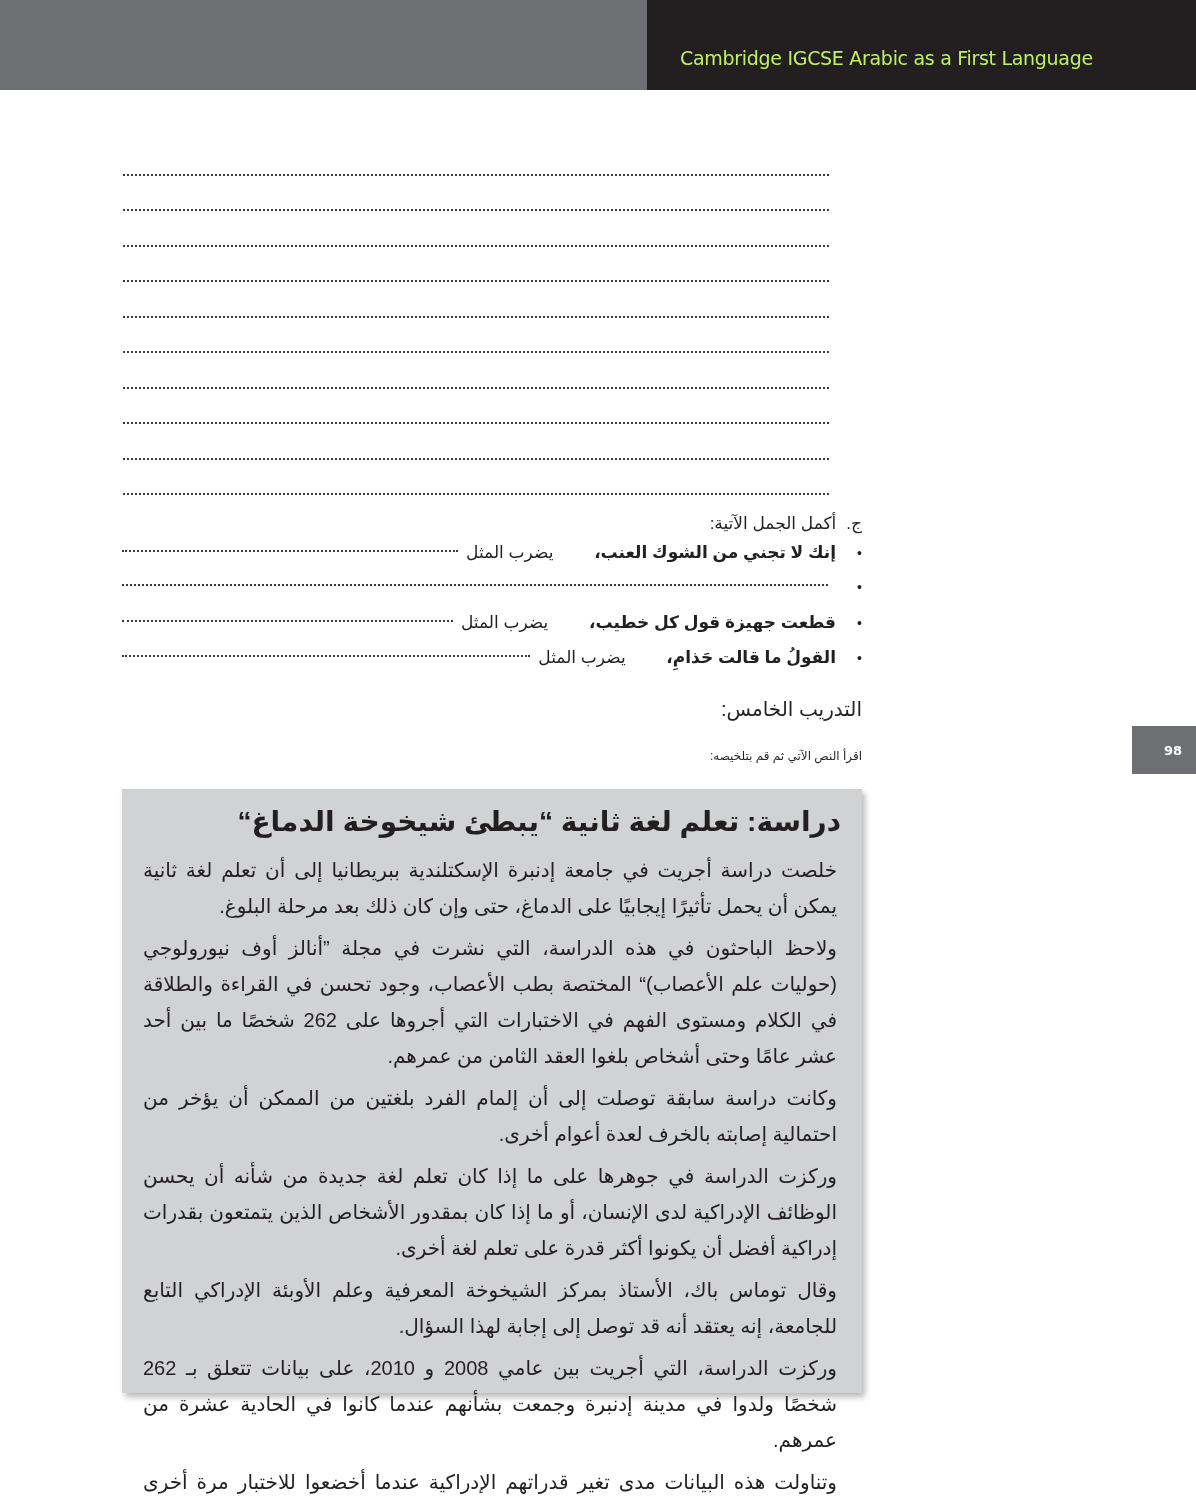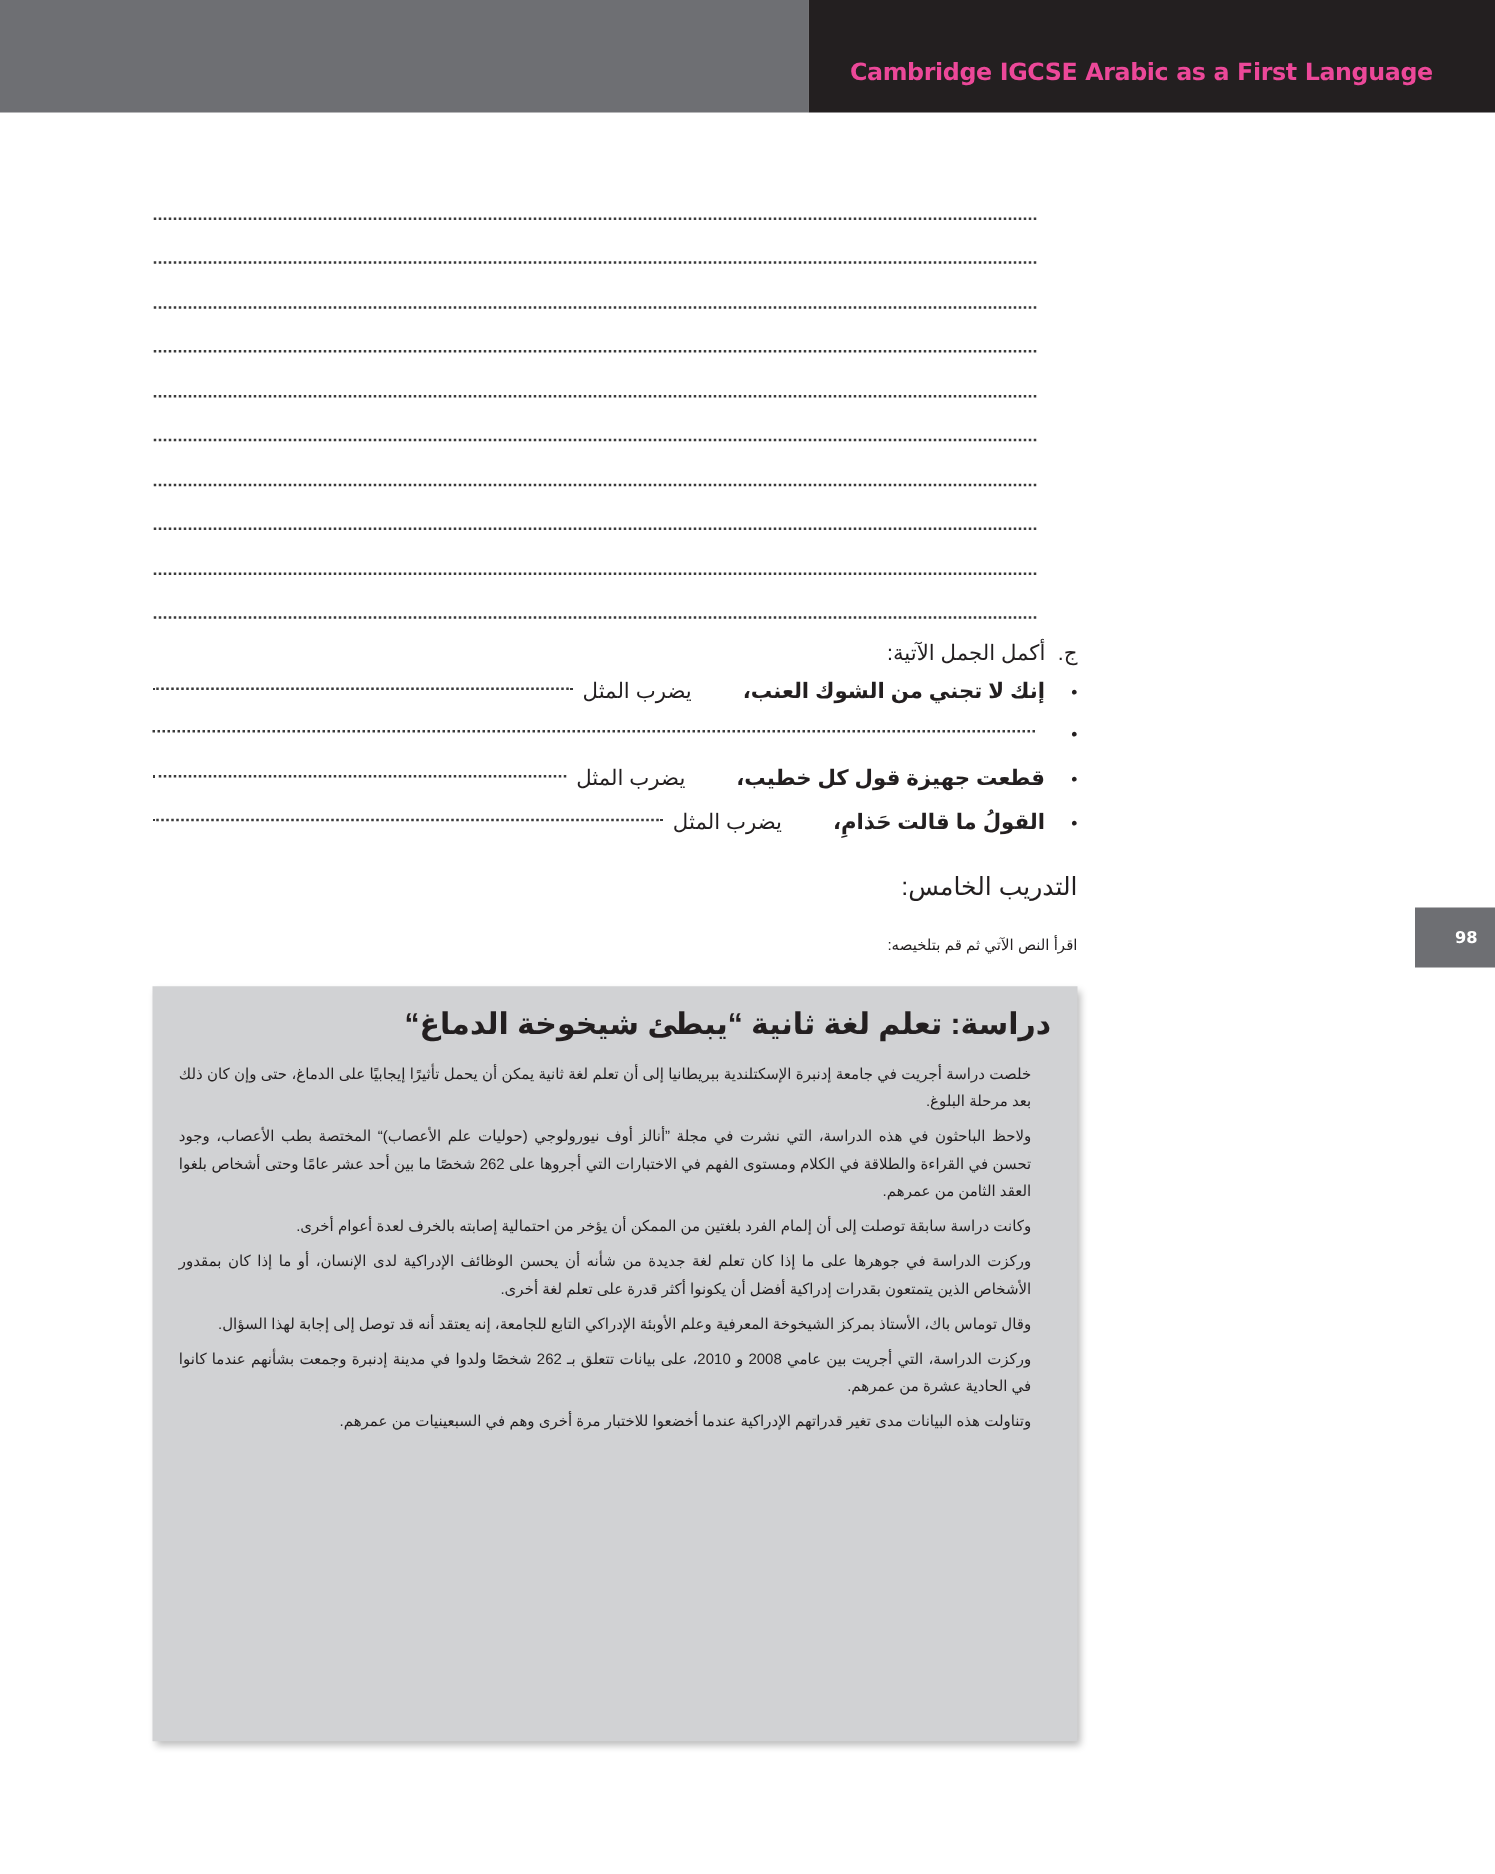--- a/index.html
+++ b/index.html
@@ -23,24 +23,24 @@
     }
     .header-dark {
       position: absolute;
       left: 647px; top: 0;
       width: 549px; height: 90px;
       background: #231f20;
     }
     .header-title {
       position: absolute;
       left: 33px; top: 47px;
-      color: #ec4899;
+      color: #bef264;
       font-family: "DejaVu Sans", "Liberation Sans", sans-serif;
       font-size: 19px;
-      font-weight: bold;
+      font-weight: normal;
       letter-spacing: -0.3px;
       white-space: nowrap;
     }
     .answer-lines {
       position: absolute;
       left: 123px; top: 140px;
       width: 706px;
     }
     .dotted-line {
       height: 35.5px;
@@ -100,28 +100,28 @@
       left: 122px; top: 789px;
       width: 740px; height: 604px;
       background: #d1d2d4;
       box-shadow: 3px 4px 6px rgba(0,0,0,0.28);
       direction: rtl;
       text-align: right;
       box-sizing: border-box;
       padding: 16px 21px 0 21px;
     }
     .passage-title {
-      font-size: 24px;
+      font-size: 28px;
       font-weight: bold;
       margin: 0 0 14px 0;
     }
     .passage-p {
-      font-size: 12px;
-      line-height: 22px;
-      margin: 0 16px 6px 0;
+      font-size: 20px;
+      line-height: 36px;
+      margin: 0 4px 6px 0;
       text-align: justify;
       text-align-last: right;
     }
     .page-tab {
       position: absolute;
       left: 1132px; top: 726px;
       width: 64px; height: 48px;
       background: #6e6f73;
       color: #ffffff;
       font-family: "DejaVu Sans", sans-serif;

